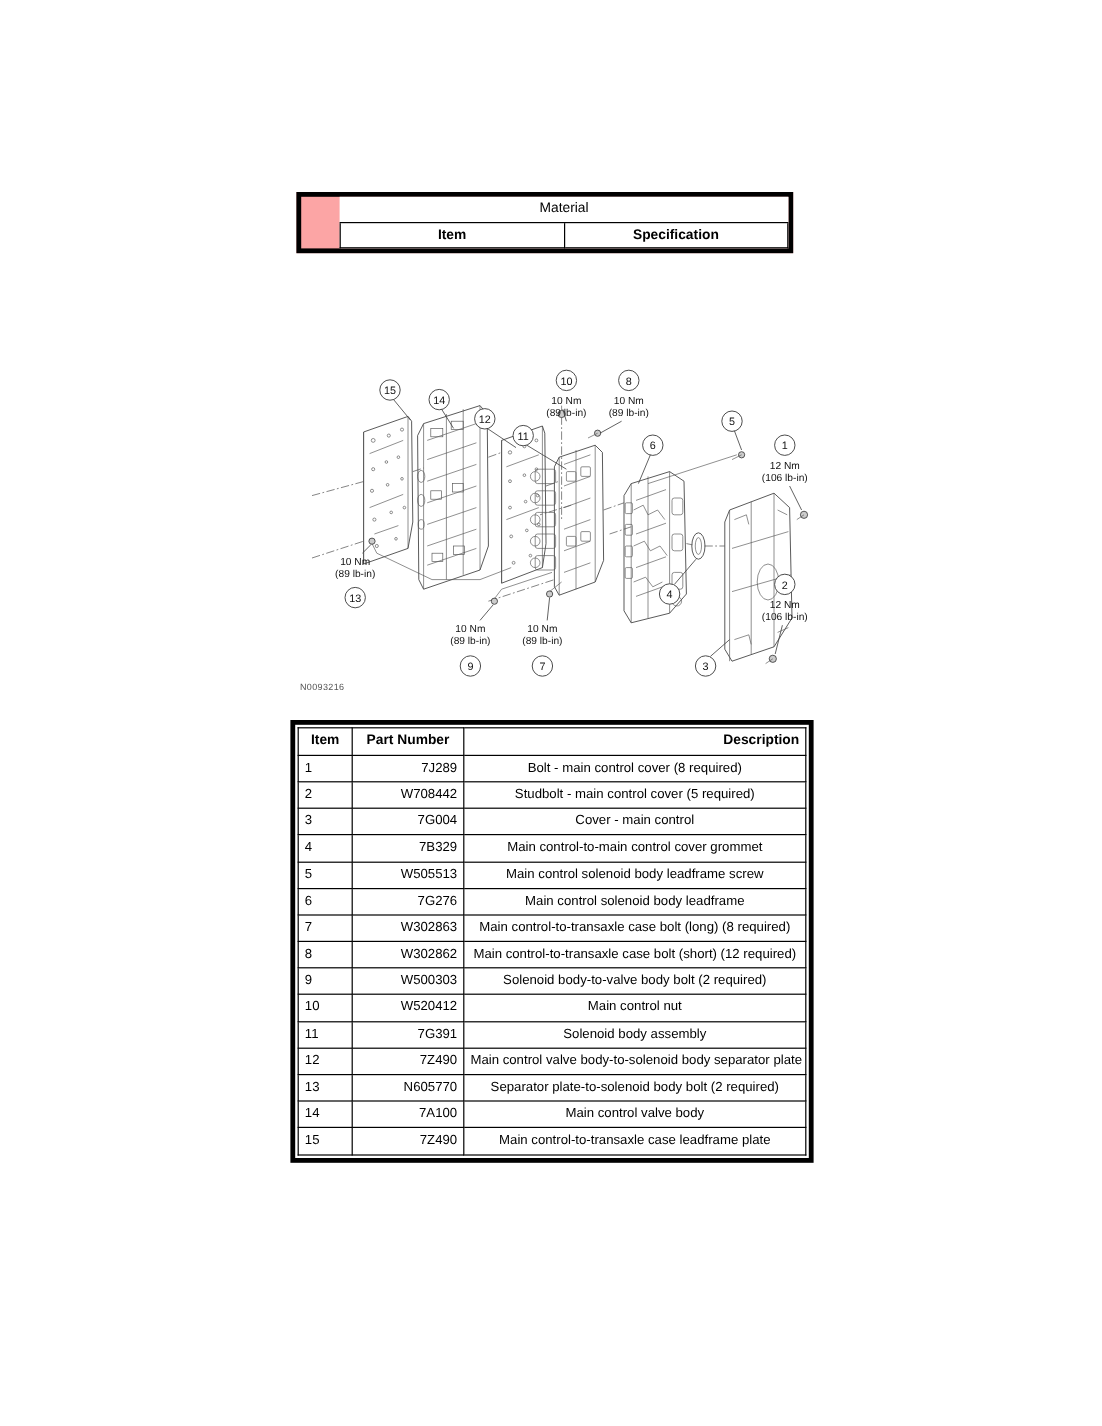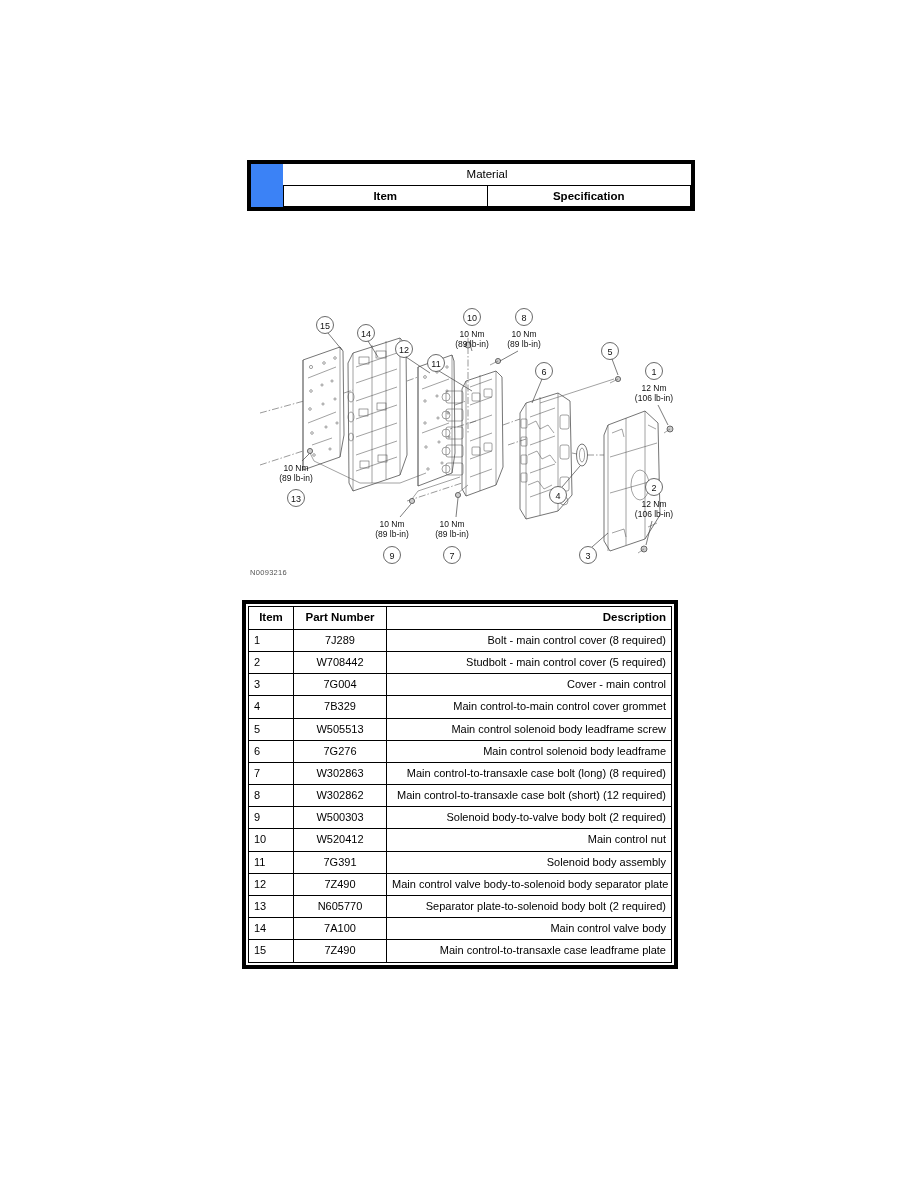--- a/index.html
+++ b/index.html
@@ -15,24 +15,24 @@
     font-family: "Liberation Sans", sans-serif;
     color: #000000;
     overflow: hidden;
   }
 
   
   .material-frame {
     position: absolute;
     left: 247px;
     top: 160px;
-    width: 448px;
+    width: 414px;
     box-sizing: border-box;
     border: 4px solid #000000;
-    background: #3b82f6;
+    background: #fca5a5;
     padding-left: 32px;
   }
   .material-table {
     width: 100%;
     border-collapse: collapse;
     table-layout: fixed;
     background: #ffffff;
   }
   .material-table td, .material-table th {
     border: 1px solid #000000;
@@ -113,22 +113,22 @@
     white-space: nowrap;
     overflow: hidden;
   }
   .parts-table th {
     font-weight: bold;
     font-size: 11.5px;
     text-align: center;
   }
   .parts-table th.th-desc { text-align: right; }
   .parts-table td.c-item { text-align: left; }
-  .parts-table td.c-part { text-align: center; }
-  .parts-table td.c-desc { text-align: right; }
+  .parts-table td.c-part { text-align: right; }
+  .parts-table td.c-desc { text-align: center; }
   .col-item { width: 34px; }
   .col-part { width: 82px; }
 </style>
 </head>
 <body>
 
 <div class="material-frame">
   <table class="material-table">
     <tbody>
       <tr>

